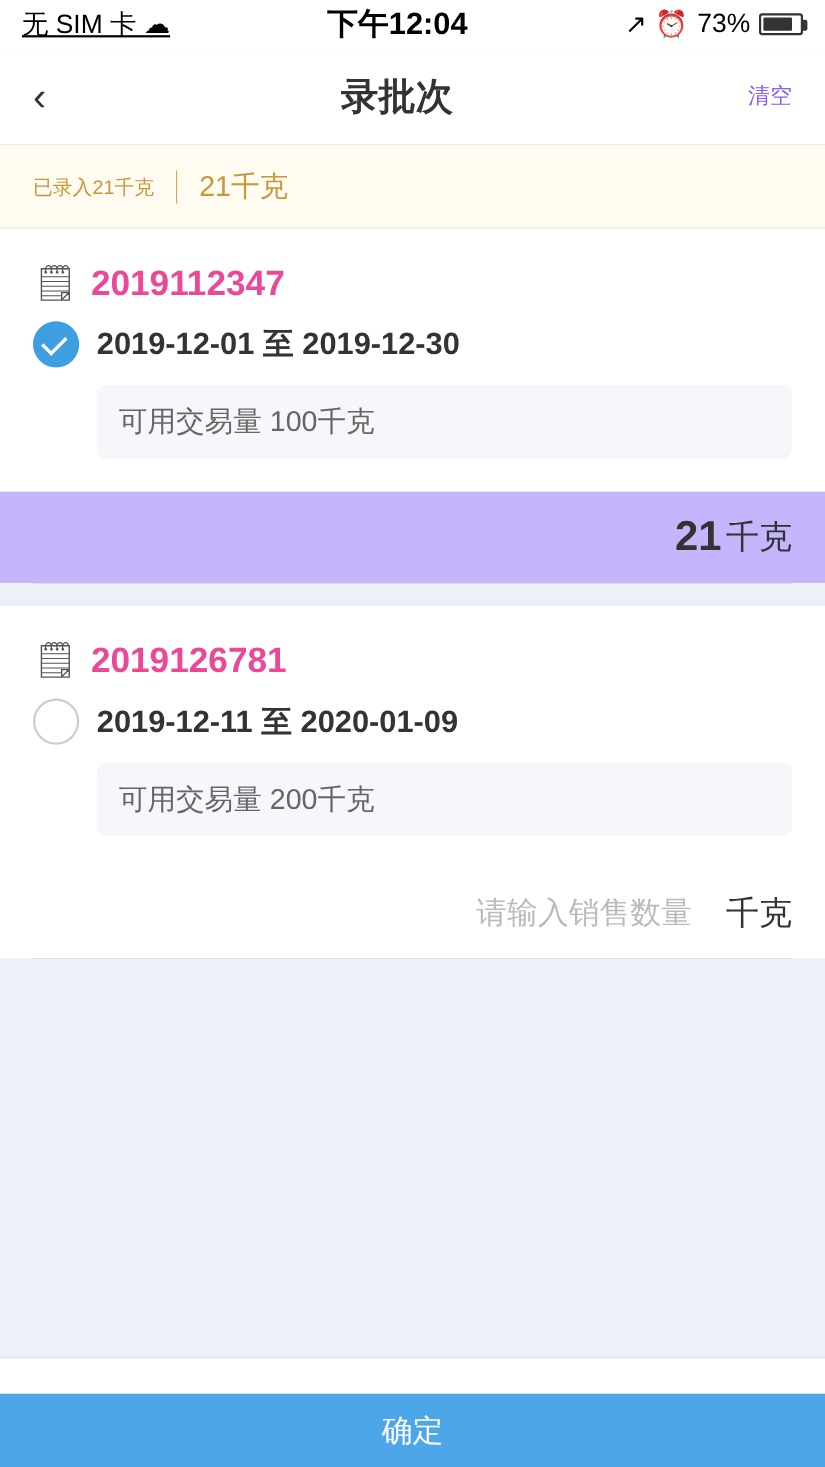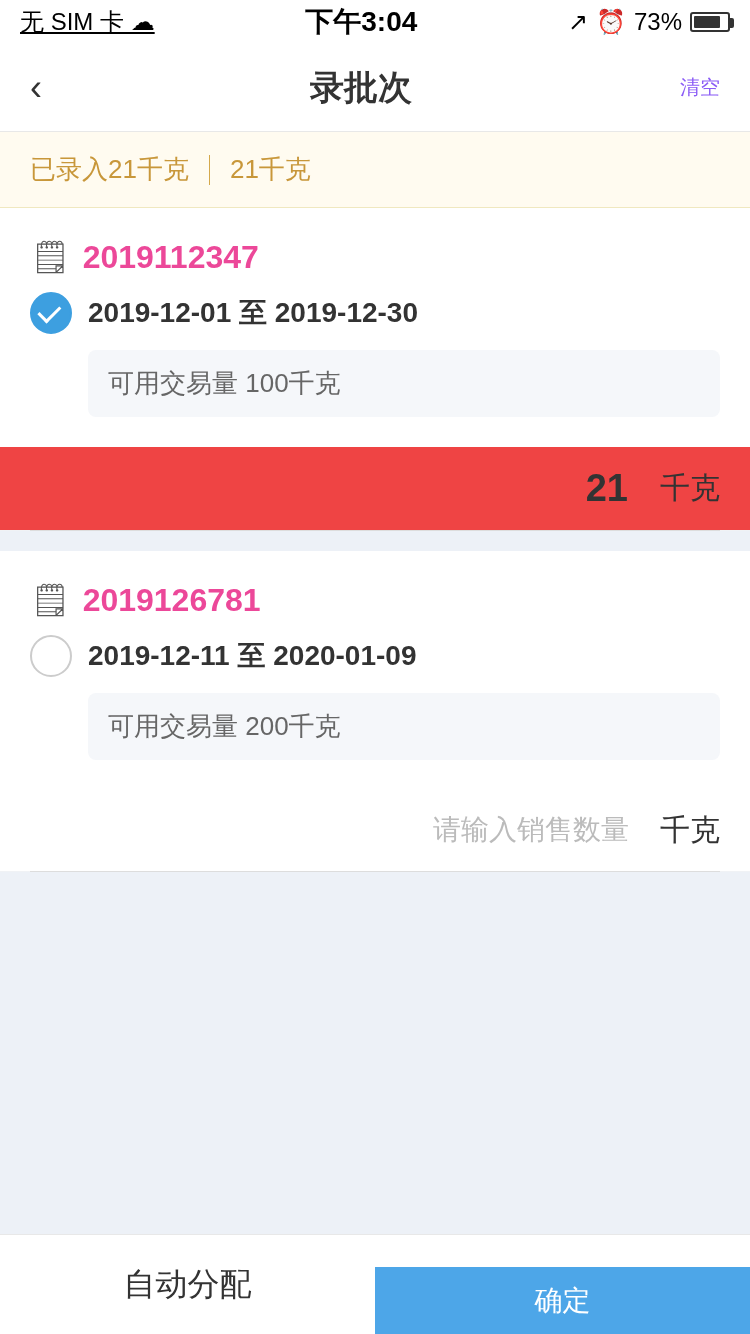--- a/index.html
+++ b/index.html
@@ -55,21 +55,21 @@
     
     .info-bar {
       background: #fffbf0;
       padding: 20px 30px;
       display: flex;
       align-items: center;
       gap: 20px;
       border-bottom: 1px solid #f0e8c0;
     }
     .info-label {
-      font-size: 26px;
+      font-size: 18px;
       color: #c8973a;
     }
     .info-divider {
       width: 1px;
       height: 30px;
       background: #d4a84b;
     }
     .info-value {
       font-size: 26px;
       color: #c8973a;
@@ -135,26 +135,26 @@
       background: #f5f7fa;
       border-radius: 8px;
       padding: 16px 20px;
       font-size: 26px;
       color: #666;
       margin-left: 58px;
     }
 
     
     .amount-row {
-      background: #ef4444;
+      background: #c4b5fd;
       display: flex;
       align-items: center;
       justify-content: flex-end;
       padding: 20px 30px;
-      gap: 32px;
+      gap: 4px;
     }
     .amount-value {
       font-size: 38px;
       font-weight: 600;
       color: #333;
     }
     .amount-unit {
       font-size: 30px;
       color: #333;
     }
@@ -248,21 +248,21 @@
     .battery-icon::after { content: ''; position: absolute; right: -6px; top: 4px; width: 4px; height: 10px; background: #333; border-radius: 0 2px 2px 0; }
     .battery-fill { position: absolute; left: 2px; top: 2px; height: calc(100% - 4px); width: 73%; background: #333; border-radius: 1px; }
   </style>
 </head>
 <body>
 
 <div class="status-bar">
   <div class="status-left">
     <span>无 SIM 卡 ☁</span>
   </div>
-  <div class="status-center">下午3:04</div>
+  <div class="status-center">下午12:04</div>
   <div class="status-right">
     <span>↗</span>
     <span>⏰</span>
     <span>73%</span>
     <div class="battery-icon">
       <div class="battery-fill"></div>
     </div>
   </div>
 </div>
 
@@ -312,15 +312,14 @@
 
 <div class="input-row">
   <input class="qty-input" type="number" placeholder="请输入销售数量" style="">
   <span class="qty-unit">千克</span>
 </div>
 <div class="divider-line"></div>
 
 <div class="empty-area"></div>
 
 <div class="bottom-bar">
-  <button class="btn-auto">自动分配</button>
   <button class="btn-confirm">确定</button>
 </div>
 
 </body></html>

